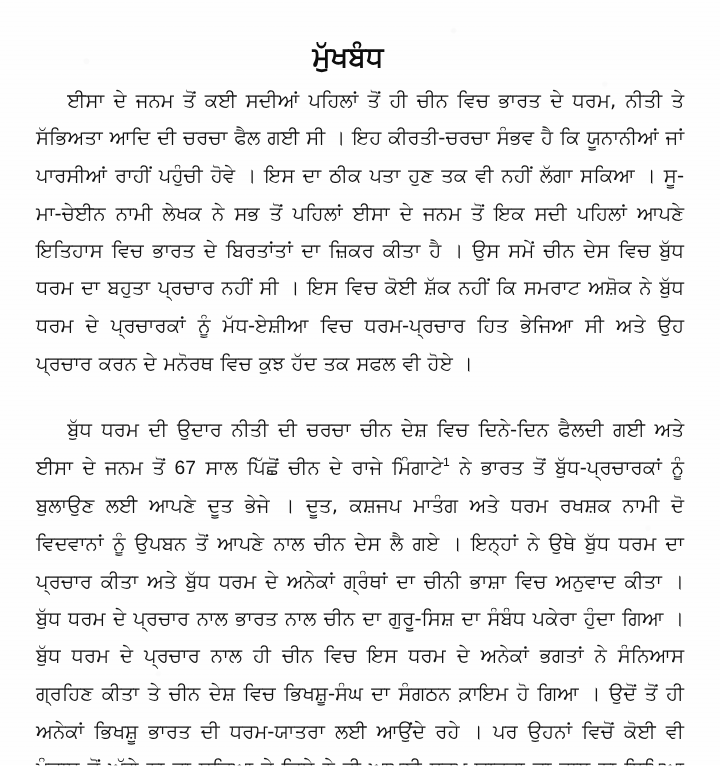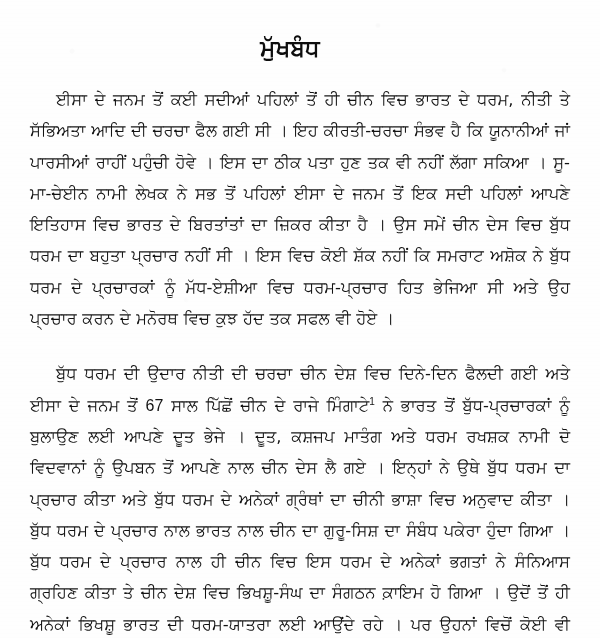--- a/index.html
+++ b/index.html
@@ -51,21 +51,21 @@
     font-size: 16.4px;
     line-height: 31.3px;
     color: #131313;
     text-align: justify;
     text-justify: inter-word;
     word-spacing: 0.5px;
     -webkit-font-smoothing: none;
   }
 
   .para {
-    margin: 16px 0 0 0;
+    margin: 0 0 0 0;
     text-indent: 26px;
     text-align: justify;
   }
 
   .para + .para {
     margin-top: 24px;
   }
 
   
   .para::after {

